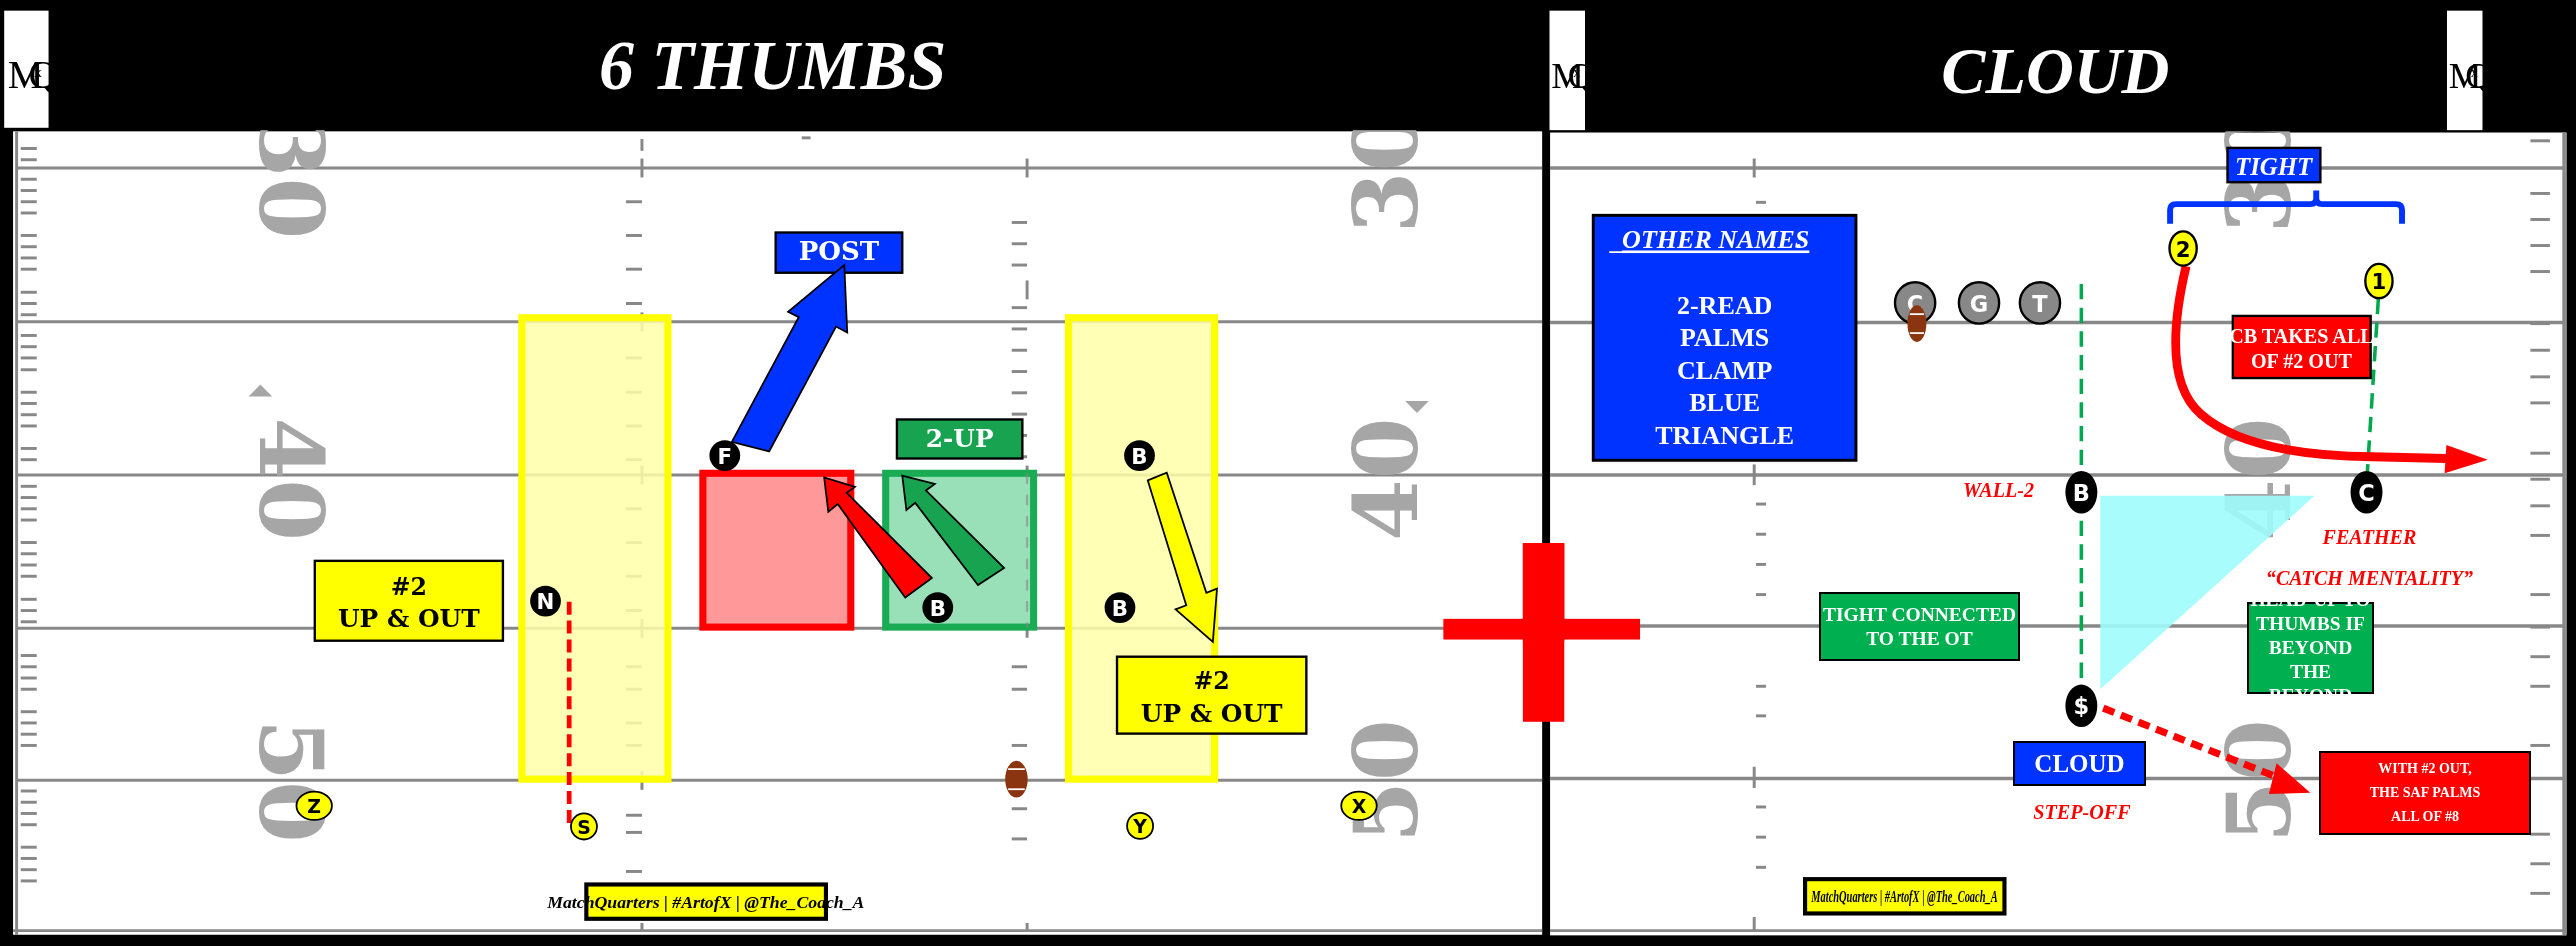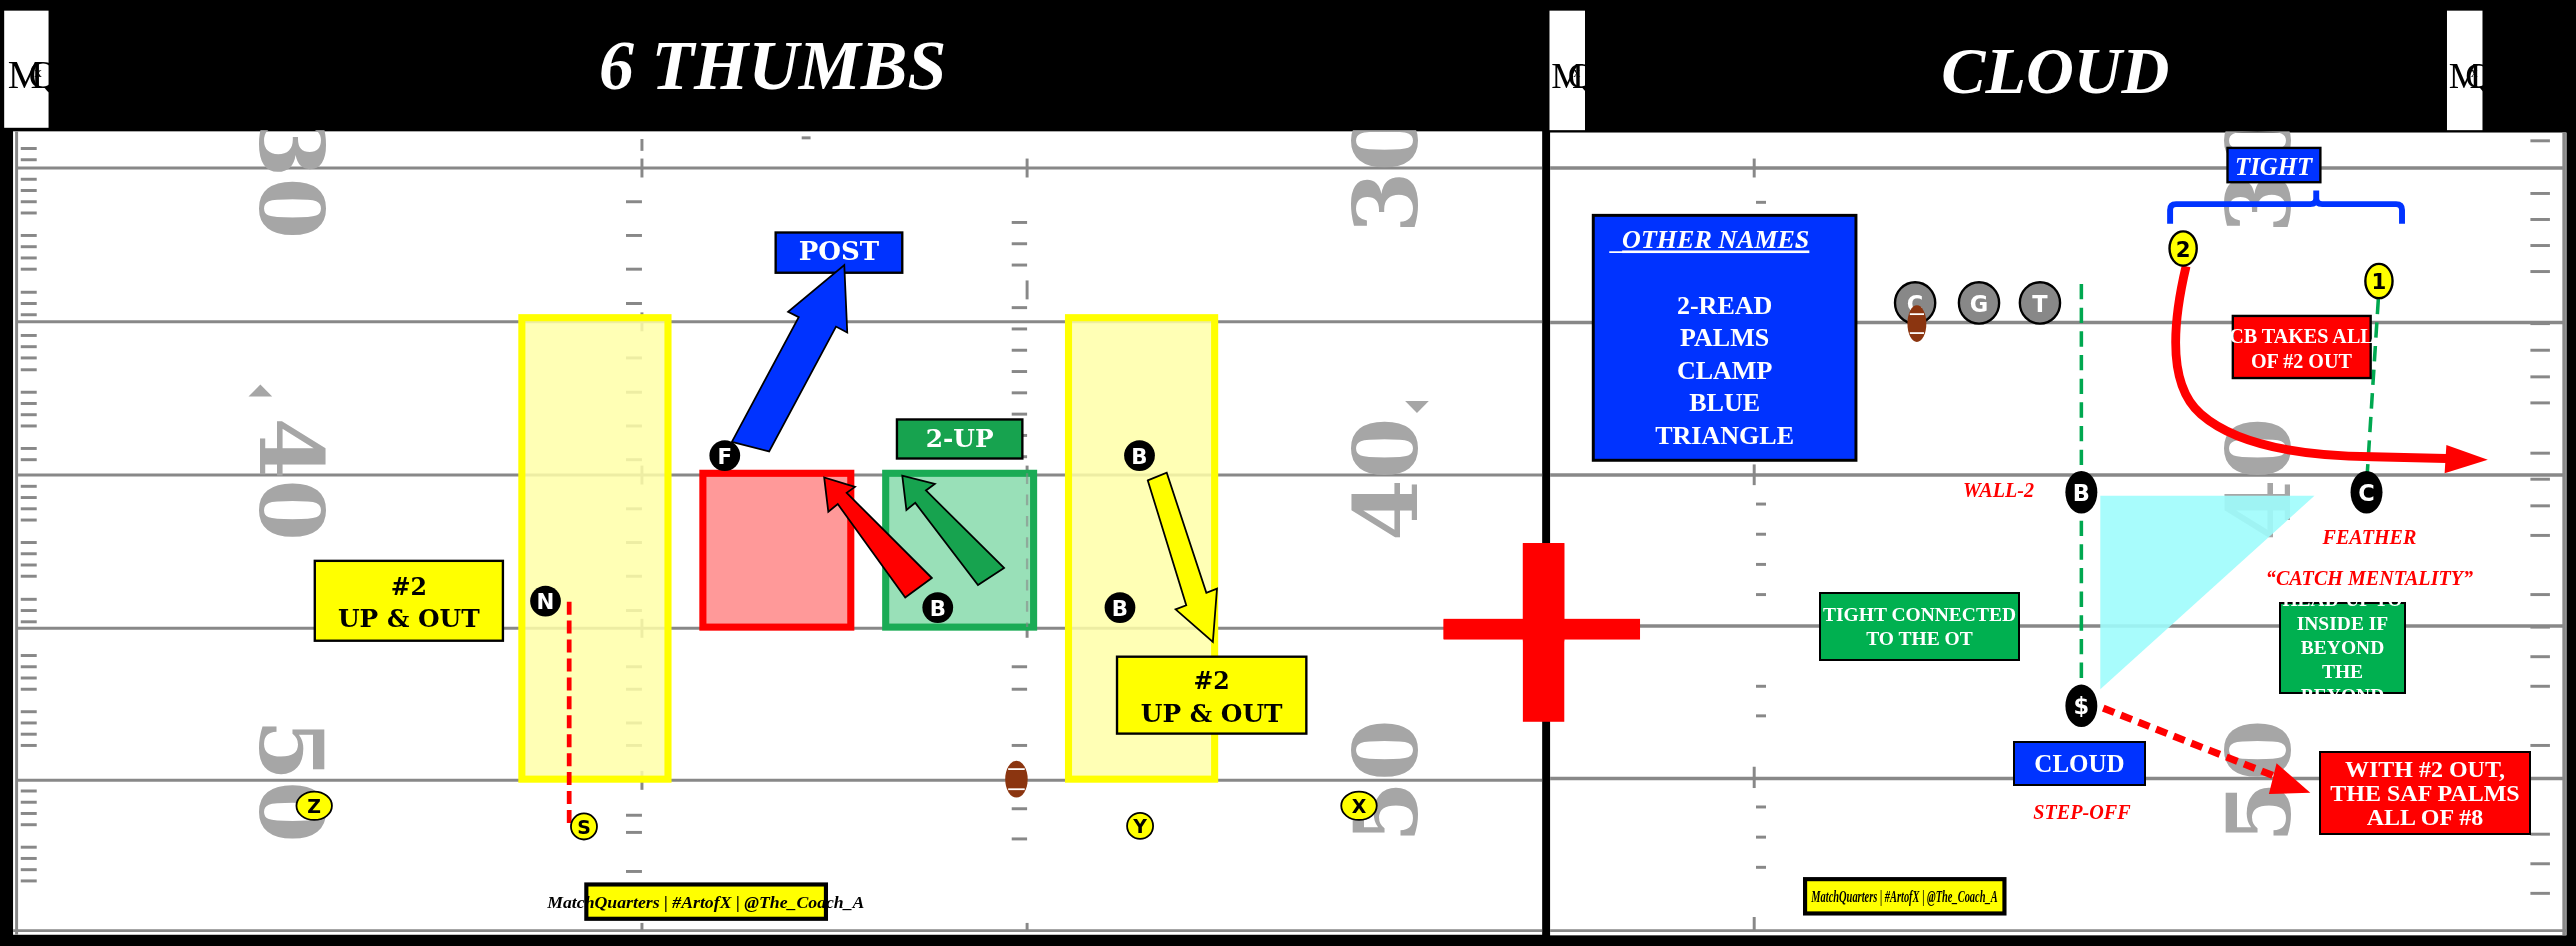--- a/index.html
+++ b/index.html
@@ -427,36 +427,36 @@
   </g>
 
   <g data-name="plus-icon">
     <rect x="2440" y="1048" width="332" height="34" fill="#ff0000" transform="translate(0,-1)"></rect>
     <rect x="2574" y="918" width="70" height="166" fill="#ff0000"></rect>
     <rect x="2440" y="1046" width="332" height="34" fill="#ff0000"></rect>
     <rect x="2574" y="918" width="70" height="302" fill="#ff0000"></rect>
   </g>
 </svg>
 
-<div data-name="head-up-box" style="position:absolute; left:2247px; top:602px; width:127px; height:92px; background:#00b050; border:2.4px solid #000; box-sizing:border-box; display:flex; flex-direction:column; align-items:center; justify-content:center; color:#fff; font-family:'Liberation Serif','DejaVu Serif',serif; font-weight:bold; font-size:19.5px; line-height:24px; text-align:center;margin-left:32px;">
+<div data-name="head-up-box" style="position:absolute; left:2247px; top:602px; width:127px; height:92px; background:#00b050; border:2.4px solid #000; box-sizing:border-box; display:flex; flex-direction:column; align-items:center; justify-content:center; color:#fff; font-family:'Liberation Serif','DejaVu Serif',serif; font-weight:bold; font-size:19.5px; line-height:24px; text-align:center;">
   <span data-name="head-up-line1">HEAD-UP TO</span>
-  <span data-name="head-up-line2">INSIDE IF BEYOND</span>
+  <span data-name="head-up-line2">THUMBS IF BEYOND</span>
   <span data-name="head-up-line3">THE BEYOND</span>
 </div>
 
 <div data-name="stay-connected-box-overlay" style="position:absolute; left:1819px; top:592px; width:201px; height:69px; background:#00b050; border:2.4px solid #000; box-sizing:border-box; display:flex; flex-direction:column; align-items:center; justify-content:center; color:#fff; font-family:'Liberation Serif','DejaVu Serif',serif; font-weight:bold; font-size:19.5px; line-height:24px; text-align:center;">
   <span data-name="stay-connected-text1">TIGHT CONNECTED</span>
   <span data-name="stay-connected-text2">TO THE OT</span>
 </div>
 
 <div data-name="cloud-label-box" style="position:absolute; left:2013px; top:741px; width:133px; height:45px; background:#0033ff; border:2.4px solid #000; box-sizing:border-box; display:flex; align-items:center; justify-content:center; color:#fff; font-family:'Liberation Serif','DejaVu Serif',serif; font-weight:bold; font-size:25px;">
   <span data-name="cloud-label">CLOUD</span>
 </div>
 
-<div data-name="saf-box" style="position:absolute; left:2319px; top:751px; width:212px; height:84px; background:#ff0000; border:2.4px solid #000; box-sizing:border-box; display:flex; flex-direction:column; align-items:center; justify-content:center; color:#fff; font-family:'Liberation Serif','DejaVu Serif',serif; font-weight:bold; font-size:24px; line-height:24px; text-align:center;">
+<div data-name="saf-box" style="position:absolute; left:2319px; top:751px; width:212px; height:84px; background:#ff0000; border:2.4px solid #000; box-sizing:border-box; display:flex; flex-direction:column; align-items:center; justify-content:center; color:#fff; font-family:'Liberation Serif','DejaVu Serif',serif; font-weight:bold; font-size:14px; line-height:24px; text-align:center;">
   <span data-name="saf-line1">WITH #2 OUT,</span>
   <span data-name="saf-line2">THE SAF PALMS</span>
   <span data-name="saf-line3">ALL OF #8</span>
 </div>
 
 <style>
   
   [data-name="stay-connected-box-bg"], [data-name="head-up-box-bg"], [data-name="cloud-label-box-bg"], [data-name="saf-box-bg"],
   [data-name="stay-connected-line1"], [data-name="stay-connected-line2"] { display: none; }
 </style>

